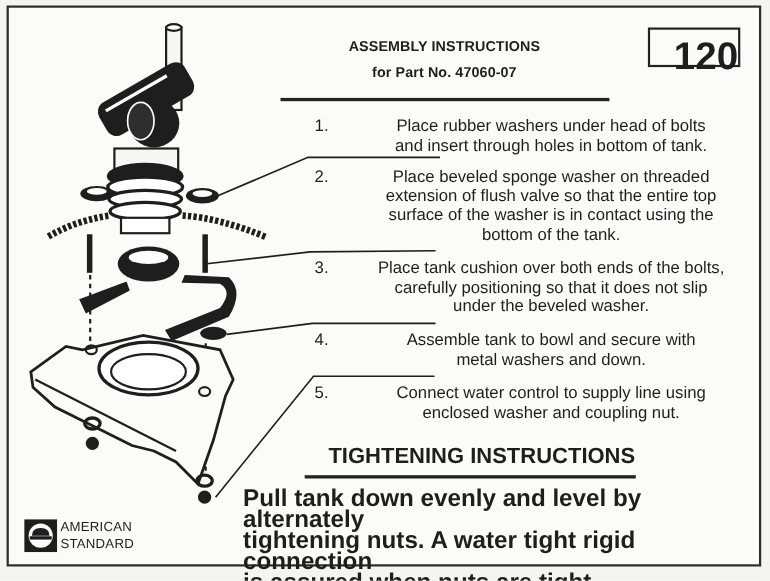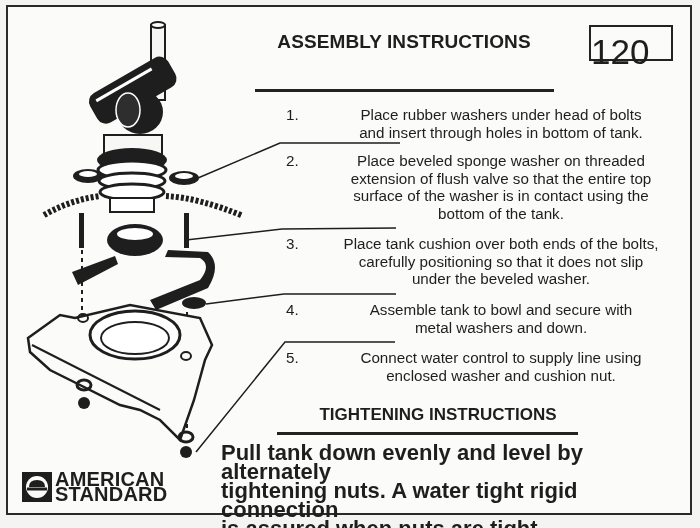--- a/index.html
+++ b/index.html
@@ -11,51 +11,51 @@
       position: relative;
     }
     .card {
       position: absolute; left: 6px; top: 5px; width: 686px; height: 510px;
       border: 2px solid #2a2a2a; box-sizing: border-box;
       background: #fbfbf9;
     }
     .diagram { position: absolute; left: 0; top: 0; width: 700px; height: 528px; }
     .title {
       position: absolute; left: 232px; top: 30px; width: 344px;
-      text-align: center; font-weight: bold; font-size: 19px; line-height: 24px;
+      text-align: center; font-weight: bold; font-size: 13px; line-height: 24px;
       letter-spacing: 0.1px;
     }
     .title-rule {
       position: absolute; left: 255px; top: 89px; width: 299px; height: 3px; background: #222;
     }
     .part-box {
       position: absolute; left: 589px; top: 25px; width: 84px; height: 36px;
       border: 2px solid #222; box-sizing: border-box;
-      font-weight: normal; font-size: 35px; text-align: left; line-height: 49px;
+      font-weight: bold; font-size: 35px; text-align: right; line-height: 49px;
     }
     .steps { position: absolute; left: 286px; top: 106px; width: 400px; }
     .step { position: absolute; left: 0; width: 400px; font-size: 15.2px; line-height: 17.5px; }
     .step .num { position: absolute; left: 0; top: 0; }
     .step .txt { position: absolute; left: 30px; top: 0; width: 370px; white-space: pre-line; text-align: center; }
     .tight-heading {
       position: absolute; left: 280px; top: 405px; width: 316px; text-align: center;
-      font-weight: bold; font-size: 17px; line-height: 20px;
+      font-weight: bold; font-size: 20px; line-height: 20px;
     }
     .tight-rule {
       position: absolute; left: 277px; top: 432px; width: 301px; height: 3px; background: #222;
     }
     .tight-body {
       position: absolute; left: 221px; top: 443px; width: 460px;
       font-weight: bold; font-size: 22px; line-height: 19px; white-space: pre-line;
     }
     .brand { position: absolute; left: 22px; top: 470px; height: 34px; display: flex; align-items: center; }
     .brand-logo { width: 30px; height: 30px; }
     .brand-text {
-      margin-left: 3px; font-size: 20px; line-height: 15px; letter-spacing: 0.2px;
-      white-space: pre-line; font-family: "Liberation Sans", sans-serif; font-weight: bold;
+      margin-left: 3px; font-size: 12px; line-height: 15px; letter-spacing: 0.2px;
+      white-space: pre-line; font-family: "Liberation Sans", sans-serif;
     }
   </style>
 </head>
 <body>
 
 <div class="card"></div>
 
 <svg class="diagram" viewBox="0 0 700 528" xmlns="http://www.w3.org/2000/svg">
 
   <rect x="151" y="25" width="14" height="75" fill="#f6f6f4" stroke="#1e1e1e" stroke-width="2"></rect>
@@ -108,20 +108,21 @@
   <circle cx="186" cy="452" r="6" fill="#1e1e1e"></circle>
 
   <polyline points="198,178 280,143 400,143" fill="none" stroke="#1e1e1e" stroke-width="1.5"></polyline>
   <polyline points="186,240 282,229 396,228" fill="none" stroke="#1e1e1e" stroke-width="1.5"></polyline>
   <polyline points="206,304 284,294 396,294" fill="none" stroke="#1e1e1e" stroke-width="1.5"></polyline>
   <polyline points="196,452 285,342 395,342" fill="none" stroke="#1e1e1e" stroke-width="1.5"></polyline>
 </svg>
 
 <div class="title">
   <div>ASSEMBLY INSTRUCTIONS</div>
+  <div>for Part No. 47060-07</div>
 </div>
 <div class="title-rule"></div>
 <div class="part-box">120</div>
 
 <div class="steps">
   <div class="step" style="top:0px">
     <span class="num">1.</span>
     <span class="txt">Place rubber washers under head of bolts
 and insert through holes in bottom of tank.</span>
   </div>
@@ -139,21 +140,21 @@
 under the beveled washer.</span>
   </div>
   <div class="step" style="top:195px">
     <span class="num">4.</span>
     <span class="txt">Assemble tank to bowl and secure with
 metal washers and down.</span>
   </div>
   <div class="step" style="top:243px">
     <span class="num">5.</span>
     <span class="txt">Connect water control to supply line using
-enclosed washer and cushion nut.</span>
+enclosed washer and coupling nut.</span>
   </div>
 </div>
 
 <div class="tight-heading">TIGHTENING INSTRUCTIONS</div>
 <div class="tight-rule"></div>
 <div class="tight-body">Pull tank down evenly and level by alternately
 tightening nuts.  A water tight rigid connection
 is assured when nuts are tight.</div>
 
 <div class="brand">

